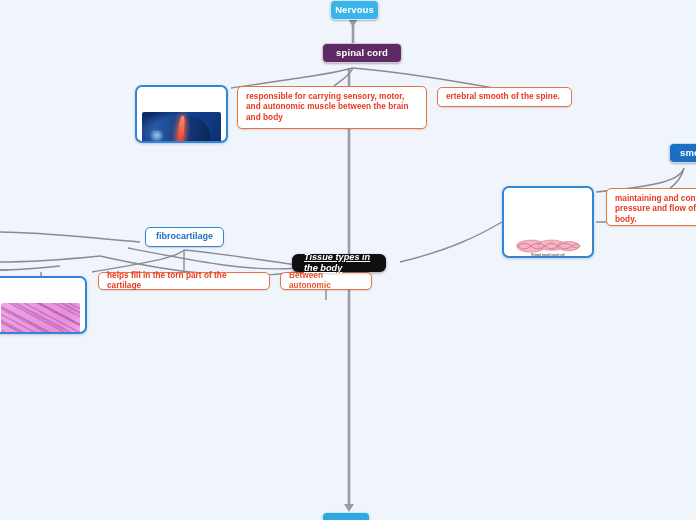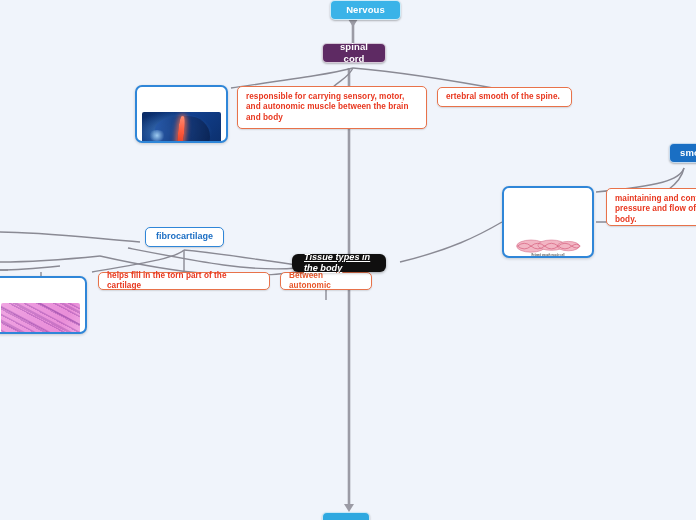--- a/index.html
+++ b/index.html
@@ -207,25 +207,25 @@
     <path class="edge-path" d="M0,262 C30,262 60,260 100,256"></path>
     <path class="edge-path" d="M0,270 C20,270 40,268 60,266"></path>
 
     <path class="edge-path" d="M41,272 L41,280"></path>
 
     <path class="edge-path" d="M326,290 L326,300"></path>
 
     <path class="edge-path" d="M0,270 L8,270"></path>
   </svg>
 
-  <div class="node node-solid" style="left:330px; top:0px; width:71px; height:20px; background:#3ab3e8;text-align:center;">
+  <div class="node node-solid" style="left:330px; top:0px; width:49px; height:20px; background:#3ab3e8;text-align:center;">
     <span>Nervous</span>
   </div>
 
-  <div class="node node-solid" style="left:322px; top:43px; width:64px; height:20px; background:#5e2a63;">
+  <div class="node node-solid" style="left:322px; top:43px; width:80px; height:20px; background:#5e2a63;">
     <span>spinal cord</span>
   </div>
 
   <div class="node node-image" style="left:135px; top:85px; width:93px; height:58px;">
     <div class="pic pic-spine">
       <div class="torso"></div>
       <div class="spinecol"></div>
       <div class="glow"></div>
     </div>
   </div>

